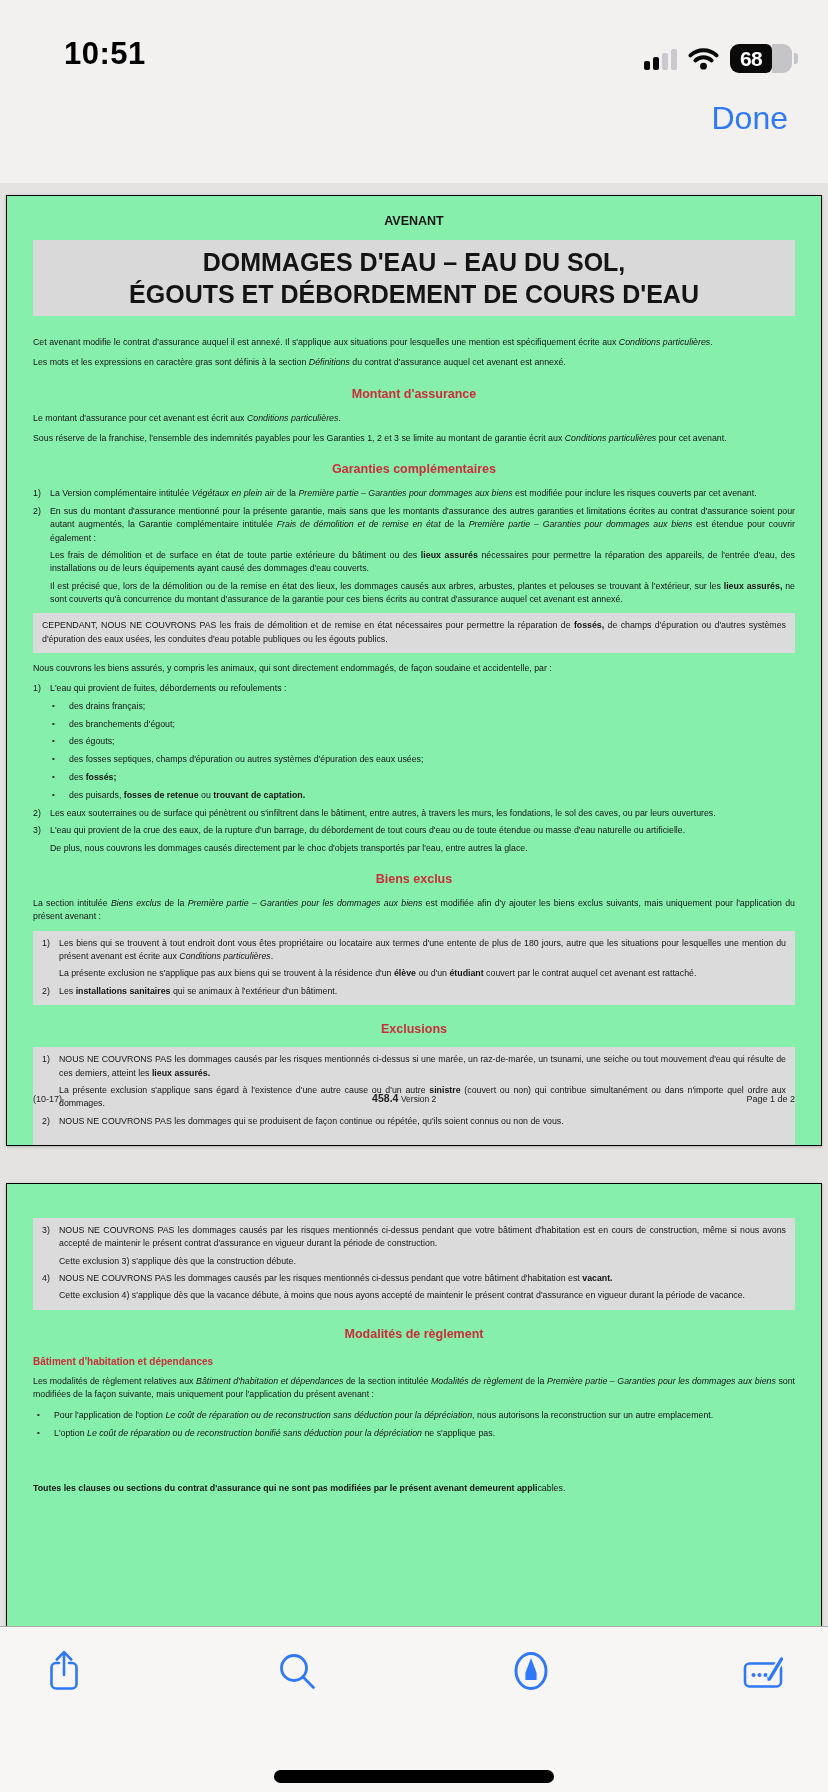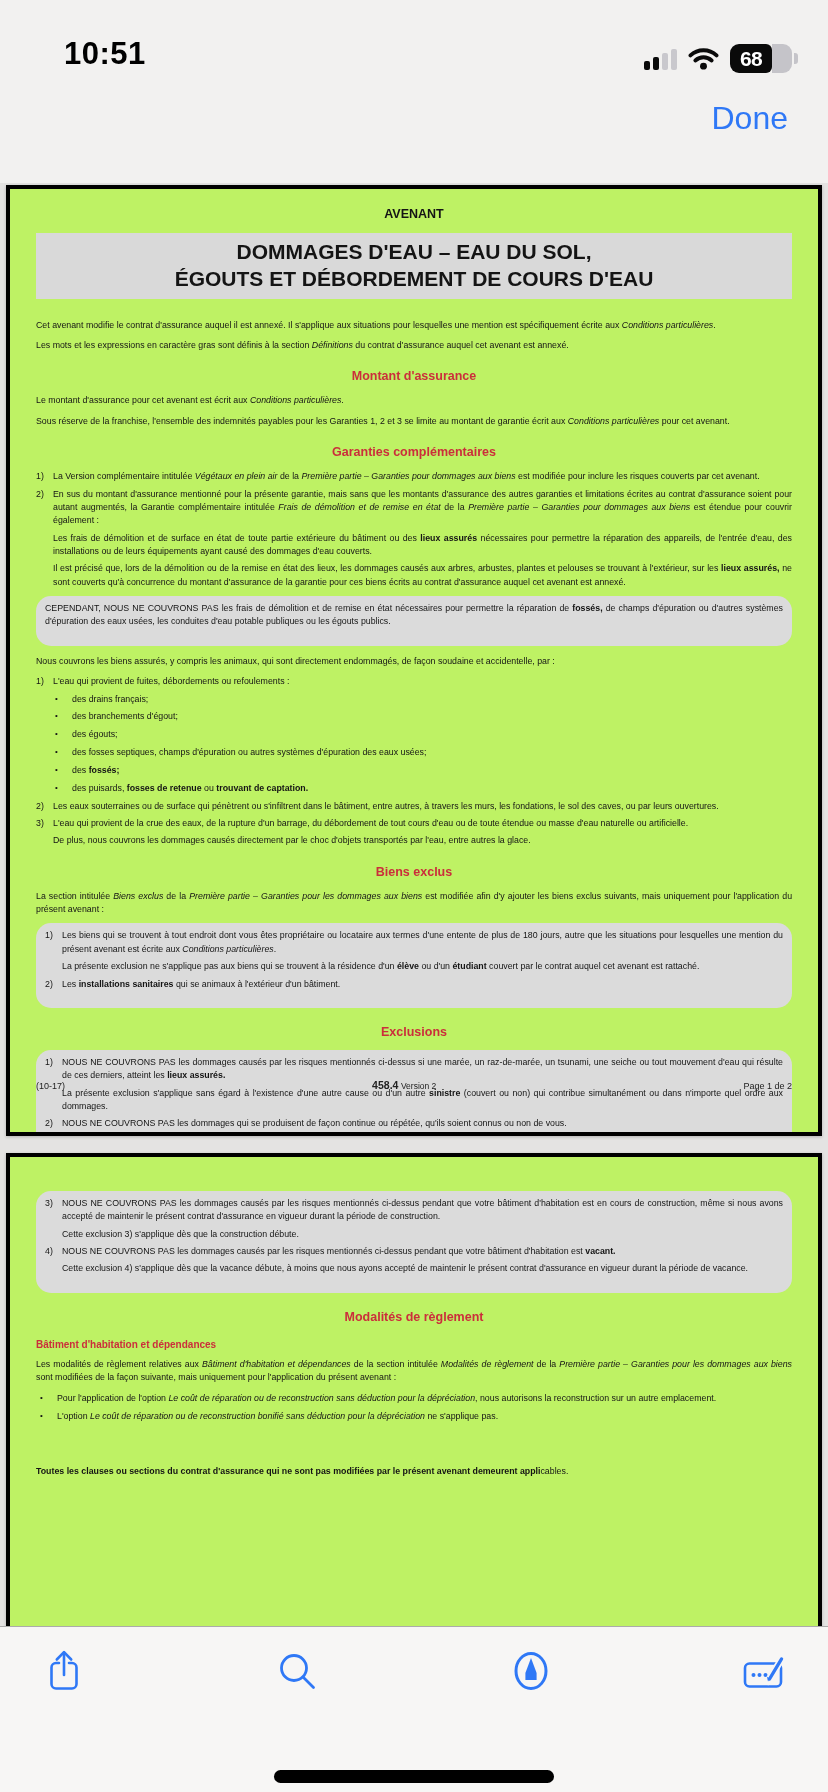--- a/index.html
+++ b/index.html
@@ -18,42 +18,42 @@
   .sig .b1{height:9px}.sig .b2{height:13px}.sig .b3{height:17px}.sig .b4{height:21px}
   .battery { display:flex; align-items:center; }
   .batt-body { width:62px; height:29px; border-radius:9px; overflow:hidden; display:flex; }
   .batt-fill { width:68%; background:#0A0A0A; color:#fff; font-size:21px; font-weight:700; display:flex; align-items:center; justify-content:center; letter-spacing:-0.5px;border-radius:6px; }
   .batt-rest { flex:1; background:#C5C4C9; }
   .batt-nub { width:4px; height:11px; background:#C5C4C9; border-radius:0 3px 3px 0; margin-left:2px; }
   
   .done { position:absolute; top:100px; right:40px; font-size:32px; color:#2F78F6; cursor:pointer; }
   
   .doc-area { position:absolute; top:183px; left:0; right:0; height:1443px; background:#E4E3E2; overflow:hidden; }
-  .page { background:#bef264; margin:2px 6px; border:4px solid #000000; box-shadow:0 1px 3px rgba(0,0,0,.22); }
+  .page { background:#86efac; margin:12px 6px; border:1px solid #000000; box-shadow:0 1px 3px rgba(0,0,0,.22); }
   .page1 { height:951px; padding:14px 26px 0; position:relative; overflow:hidden; }
   .page-gap { height:13px; }
   .page2 { height:479px; padding:27px 26px 0; border-bottom:none; overflow:hidden; }
   
   .doc-text { font-size:8.8px; line-height:1.52; }
   .just { text-align:justify; }
   .kicker { text-align:center; font-weight:700; font-size:12.5px; margin:2px 0 9px; }
-  .title-box { background:#D9D9D9; text-align:center; font-weight:700; font-size:21px; line-height:1.28; padding:6px 17px; }
+  .title-box { background:#D9D9D9; text-align:center; font-weight:700; font-size:25px; line-height:1.28; padding:6px 17px; }
   .h-red { color:#CB2E3B; font-weight:700; font-size:12.5px; text-align:center; margin:15px 0 8px; }
   .sub-h-red { color:#CB2E3B; font-weight:700; font-size:10px; margin:10px 0 6px; }
   .para { margin-bottom:7px; }
   .intro-gap { margin-top:20px; }
   .li { display:flex; margin-bottom:4px; }
   .li .num { flex:none; width:17px; }
   .li .li-body { flex:1; text-align:justify; }
   .sub { margin:3px 0 4px 17px; text-align:justify; }
   .bullets { margin:2px 0 4px 19px; }
   .bullet { display:flex; margin-bottom:4.5px; }
   .bullet .dot { flex:none; width:17px; font-size:8px; }
   .bullet .b-body { flex:1; }
-  .graybox { background:#DBDBDB; padding:6px 9px 17px; margin:7px 0 9px;border-radius:15px; }
+  .graybox { background:#DBDBDB; padding:6px 9px 7px; margin:7px 0 9px; }
   .graybox .li:last-child { margin-bottom:0; }
   .graybox.tall { padding-bottom:46px; }
   .r-b { font-weight:700; } .r-i { font-style:italic; }
   .closing { margin-top:42px; }
   .pg-footer { position:absolute; left:26px; right:26px; bottom:38px; display:flex; justify-content:space-between; align-items:baseline; font-size:9px; color:#222; }
   .pg-footer .code { font-weight:700; font-size:10.5px; }
   .pg-footer .ver { font-size:8.5px; }
   
   .toolbar { position:absolute; left:0; right:0; bottom:0; height:166px; background:#F7F6F5; border-top:1px solid #ABABAB; }
   .tb-row { display:flex; justify-content:space-between; padding:20px 42px 0; }

